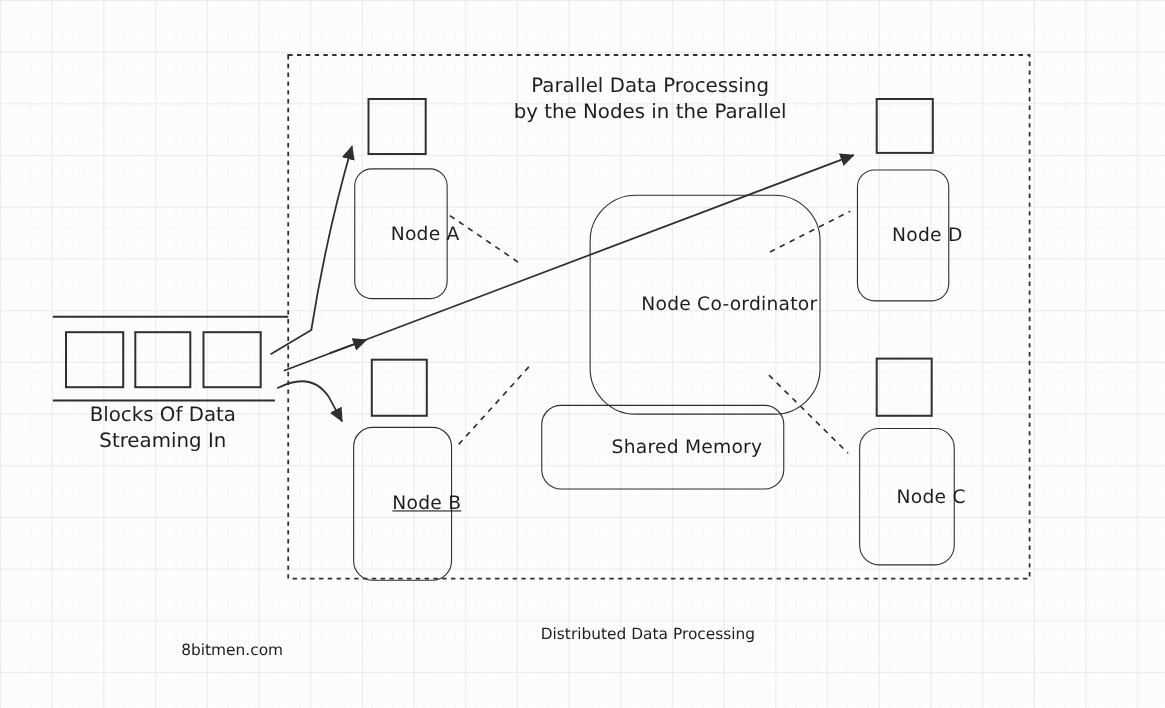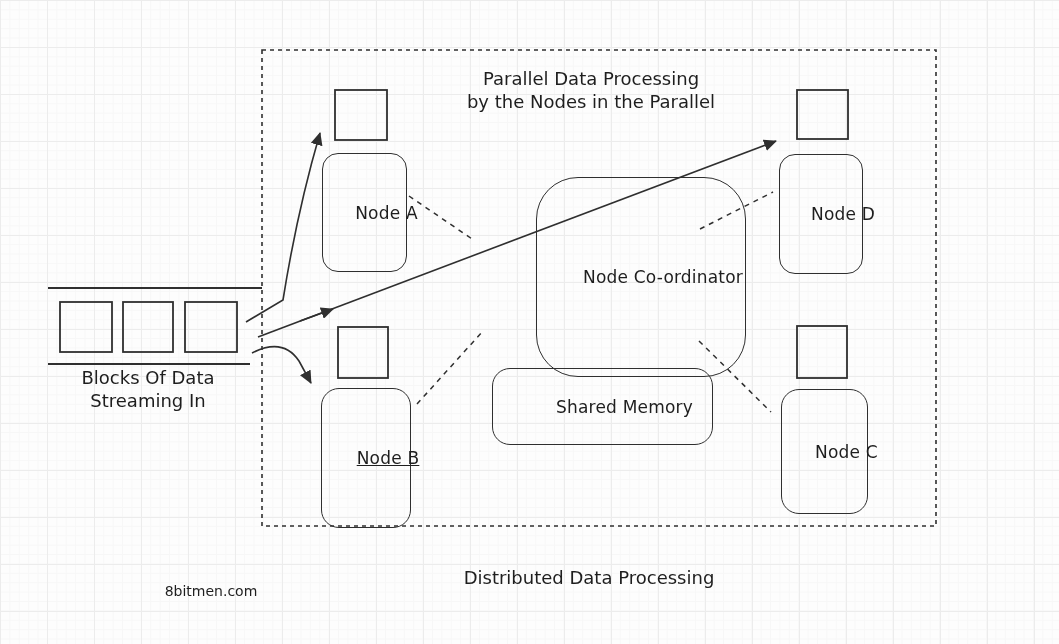--- a/index.html
+++ b/index.html
@@ -34,21 +34,21 @@
     position:absolute;
     text-align:center;
     font-size:18px;
     line-height:23px;
     white-space:nowrap;
   }
   .svg-overlay{
     position:absolute;left:0;top:0;
     pointer-events:none;
   }
-  .footer-title{font-size:18px;}
+  .footer-title{font-size:14px;}
   .watermark{font-size:14px;}
 </style>
 </head>
 <body>
 
 <div class="canvas">
 
   <div class="textblock" style="left:441px;top:67px;width:300px;">
     <span>Parallel Data Processing</span><br>
     <span>by the Nodes in the Parallel</span>

